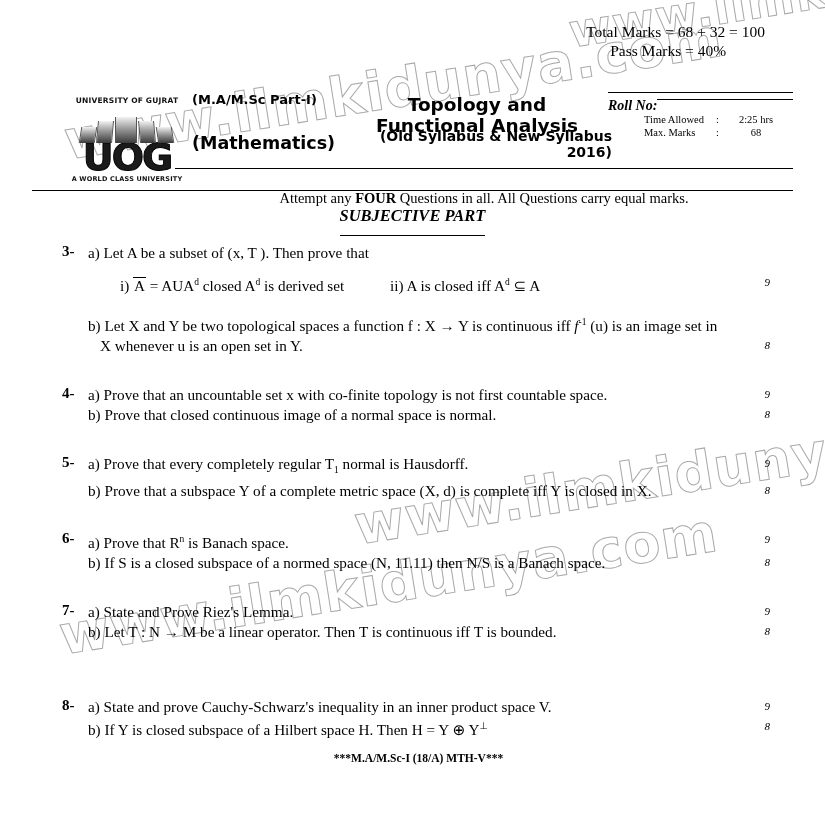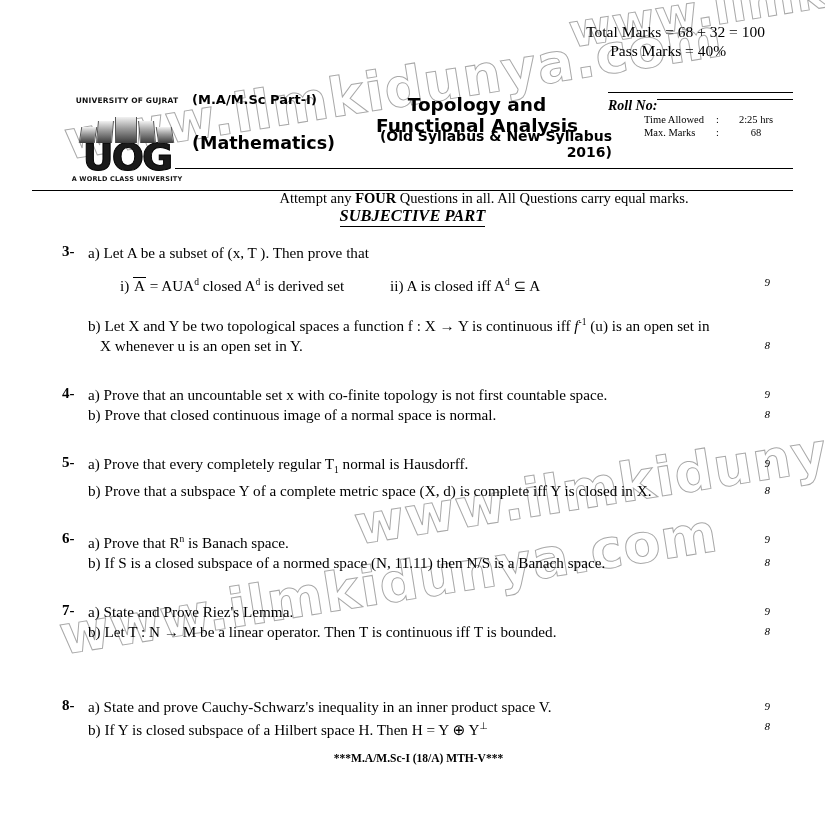--- a/index.html
+++ b/index.html
@@ -224,21 +224,21 @@
     top: 206px;
     text-align: center;
     font-family: "Liberation Serif", serif;
     font-style: italic;
     font-weight: 700;
     font-size: 16.5px;
     z-index: 10;
   }
   .section-head span {
     border-bottom: 1.5px solid #000;
-    padding-bottom: 1px;
+    padding-bottom: 10px;
   }
 
   
   .questions {
     position: absolute;
     left: 0; right: 0;
     top: 243px;
     z-index: 10;
   }
   .q {
@@ -368,21 +368,21 @@
         <span>a) Let A be a subset of (x, T ). Then prove that</span>
       </div>
       <div style="height:10px"></div>
       <div class="line indent">
         <span class="marks">9</span>
         <span>i)  </span><span class="ovl">A</span><span> = AUA</span><sup>d</sup><span> closed A</span><sup>d</sup><span> is derived set</span>
         <span style="display:inline-block;width:42px"></span><span>ii) A is closed iff A</span><sup>d</sup><span> ⊆ A</span>
       </div>
       <div style="height:18px"></div>
       <div class="line">
-        <span>b) Let X and Y be two topological spaces a function f : X → Y is continuous iff </span><span class="ital">f</span><sup>-1</sup><span> (u) is an open set in</span>
+        <span>b) Let X and Y be two topological spaces a function f : X → Y is continuous iff </span><span class="ital">f</span><sup>-1</sup><span> (u) is an image set in</span>
       </div>
       <div class="line cont">
         <span class="marks">8</span>
         <span>X whenever u is an open set in Y.</span>
       </div>
     </div>
 
     <div class="spacer-lg"></div>
 
     <div class="q">

